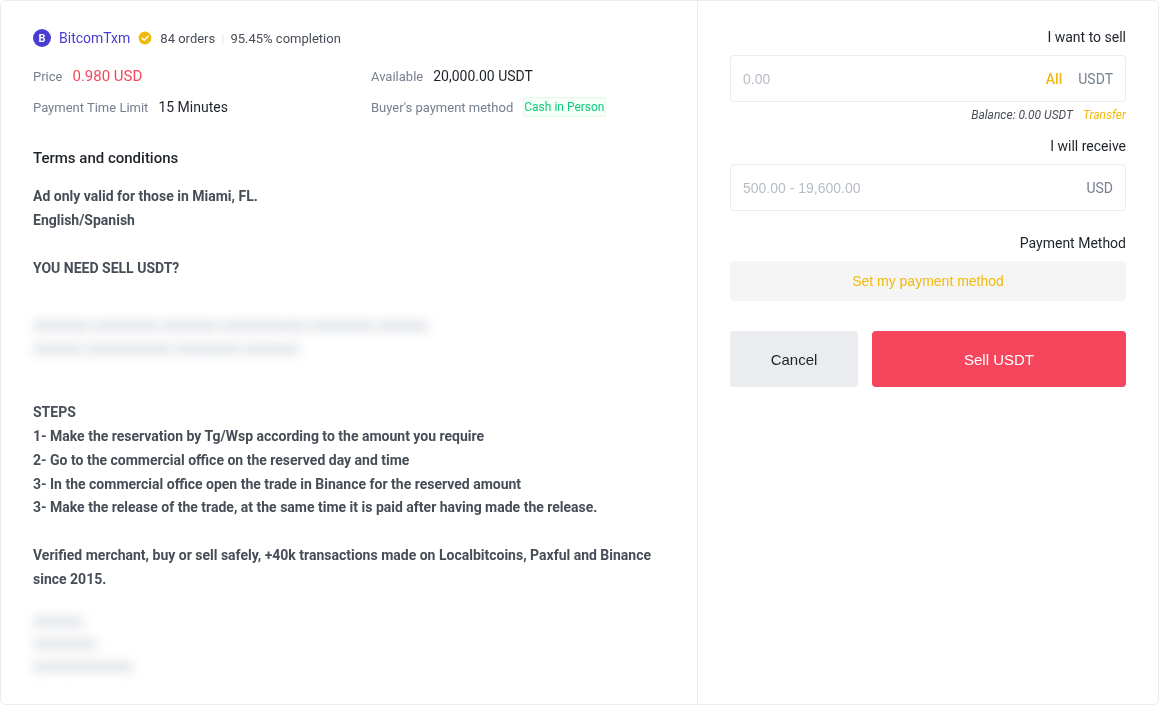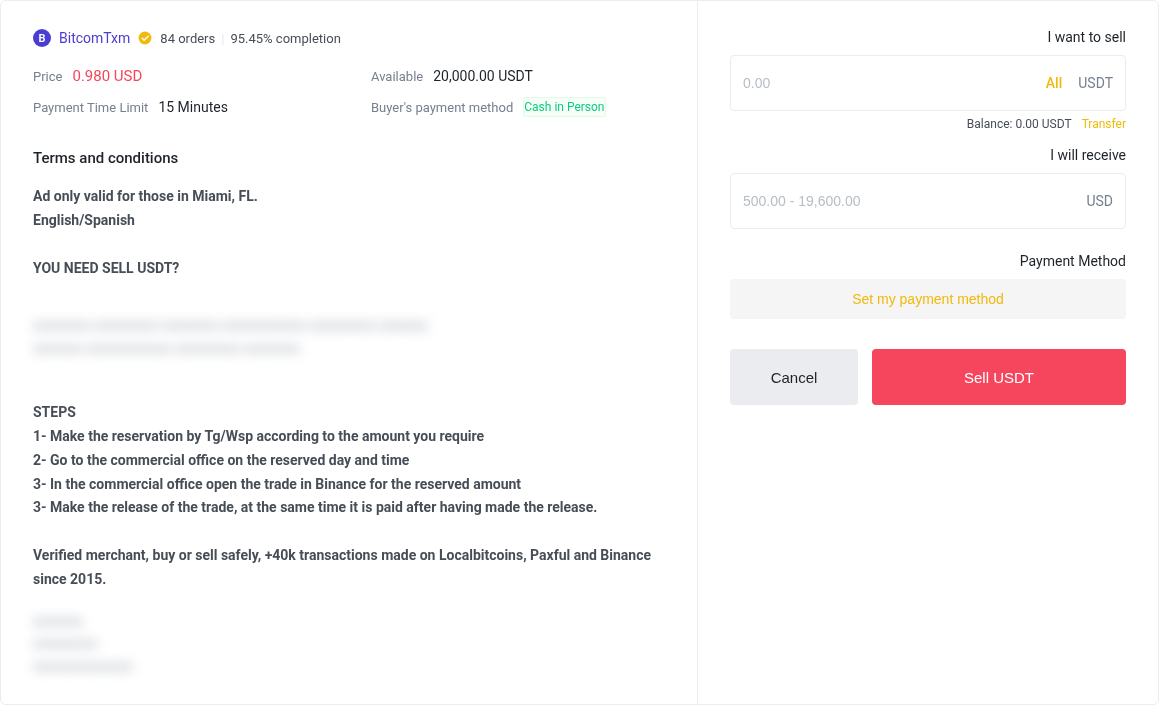--- a/index.html
+++ b/index.html
@@ -126,21 +126,21 @@
     color: #1e2329;
     margin-bottom: 10px;
     display:block;
     text-align:right;
   }
   .input-group {
     border: 1px solid #eaecef;
     border-radius: 4px;
     display: flex;
     align-items: center;
-    height: 56px;
+    height: 47px;
     padding: 0 12px;
     margin-bottom: 6px;
   }
   .input-group input {
     flex: 1;
     border: none;
     outline: none;
     font-size: 14px;
     color: #1e2329;
     background: transparent;
@@ -159,20 +159,21 @@
     padding-left: 8px;
   }
   .balance-row {
     display: flex;
     justify-content: flex-end;
     align-items: center;
     gap: 10px;
     font-size: 12px;
     color: #474d57;
     margin-bottom: 16px;
+    font-style: italic;
   }
   .transfer-link { color:#f0b90b; cursor:pointer; }
   .section-gap { margin-top: 24px; }
   .set-pm-btn {
     width: 100%;
     background: #f5f5f5;
     border: none;
     border-radius: 4px;
     height: 40px;
     color: #f0b90b;

